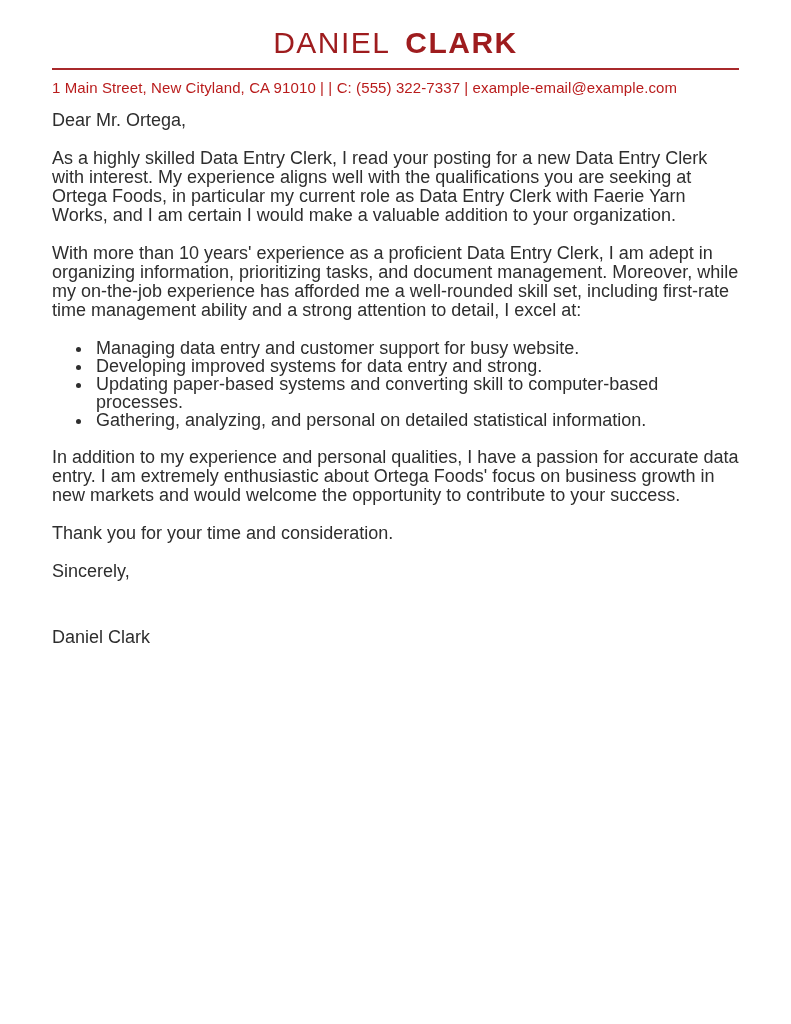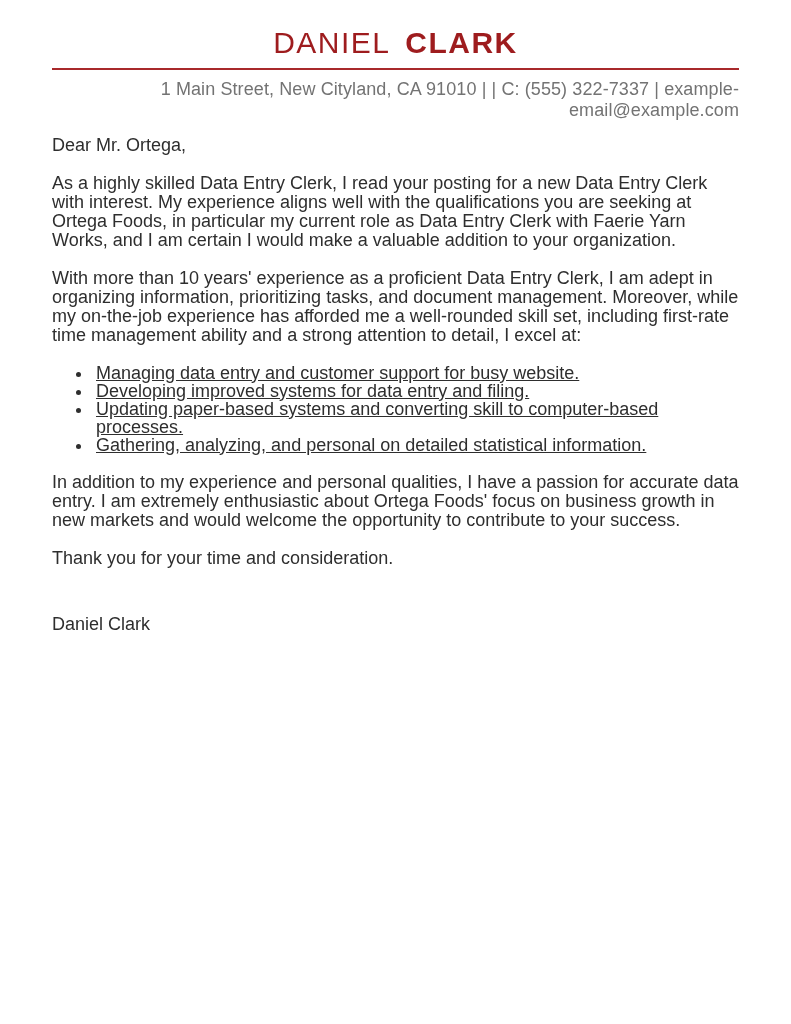--- a/index.html
+++ b/index.html
@@ -38,23 +38,23 @@
     .name .last {
       font-weight: 700;
       margin-left: 6px;
     }
     .divider {
       border: none;
       border-top: 2px solid #a8292b;
       margin: 7px 0 0 0;
     }
     .contact {
-      text-align: right;
-      font-size: 18px;
-      color: #737373;
+      text-align: left;
+      font-size: 15px;
+      color: #b91c1c;
       margin-top: 9px;
       letter-spacing: 0.1px;
     }
     .letter-body {
       margin-top: 15px;
       font-size: 18px;
       line-height: 19px;
       color: #2e2e2e;
     }
     .letter-body p {
@@ -62,21 +62,20 @@
     }
     ul.skills {
       margin: 0 0 19px 0;
       padding: 0 0 0 41px;
       list-style: disc;
     }
     ul.skills li {
       margin: 0;
       padding-left: 3px;
       line-height: 18px;
-      text-decoration: underline;
     }
     .signature-space {
       height: 28px;
     }
     .signature {
       margin: 0;
     }
   </style>
 </head>
 <body>
@@ -94,29 +93,30 @@
 
   <div class="letter-body">
     <p>Dear Mr. Ortega,</p>
 
     <p>As a highly skilled Data Entry Clerk, I read your posting for a new Data Entry Clerk with interest. My experience aligns well with the qualifications you are seeking at Ortega Foods, in particular my current role as Data Entry Clerk with Faerie Yarn Works, and I am certain I would make a valuable addition to your organization.</p>
 
     <p>With more than 10 years' experience as a proficient Data Entry Clerk, I am adept in organizing information, prioritizing tasks, and document management. Moreover, while my on-the-job experience has afforded me a well-rounded skill set, including first-rate time management ability and a strong attention to detail, I excel at:</p>
 
     <ul class="skills">
       <li>Managing data entry and customer support for busy website.</li>
-      <li>Developing improved systems for data entry and filing.</li>
+      <li>Developing improved systems for data entry and strong.</li>
       <li>Updating paper-based systems and converting skill to computer-based processes.</li>
       <li>Gathering, analyzing, and personal on detailed statistical information.</li>
     </ul>
 
     <p>In addition to my experience and personal qualities, I have a passion for accurate data entry. I am extremely enthusiastic about Ortega Foods' focus on business growth in new markets and would welcome the opportunity to contribute to your success.</p>
 
 
     <p>Thank you for your time and consideration.</p>
 
+    <p>Sincerely,</p>
 
     <div class="signature-space"></div>
 
     <p class="signature">Daniel Clark</p>
   </div>
 
 </div>
 
 </body></html>

